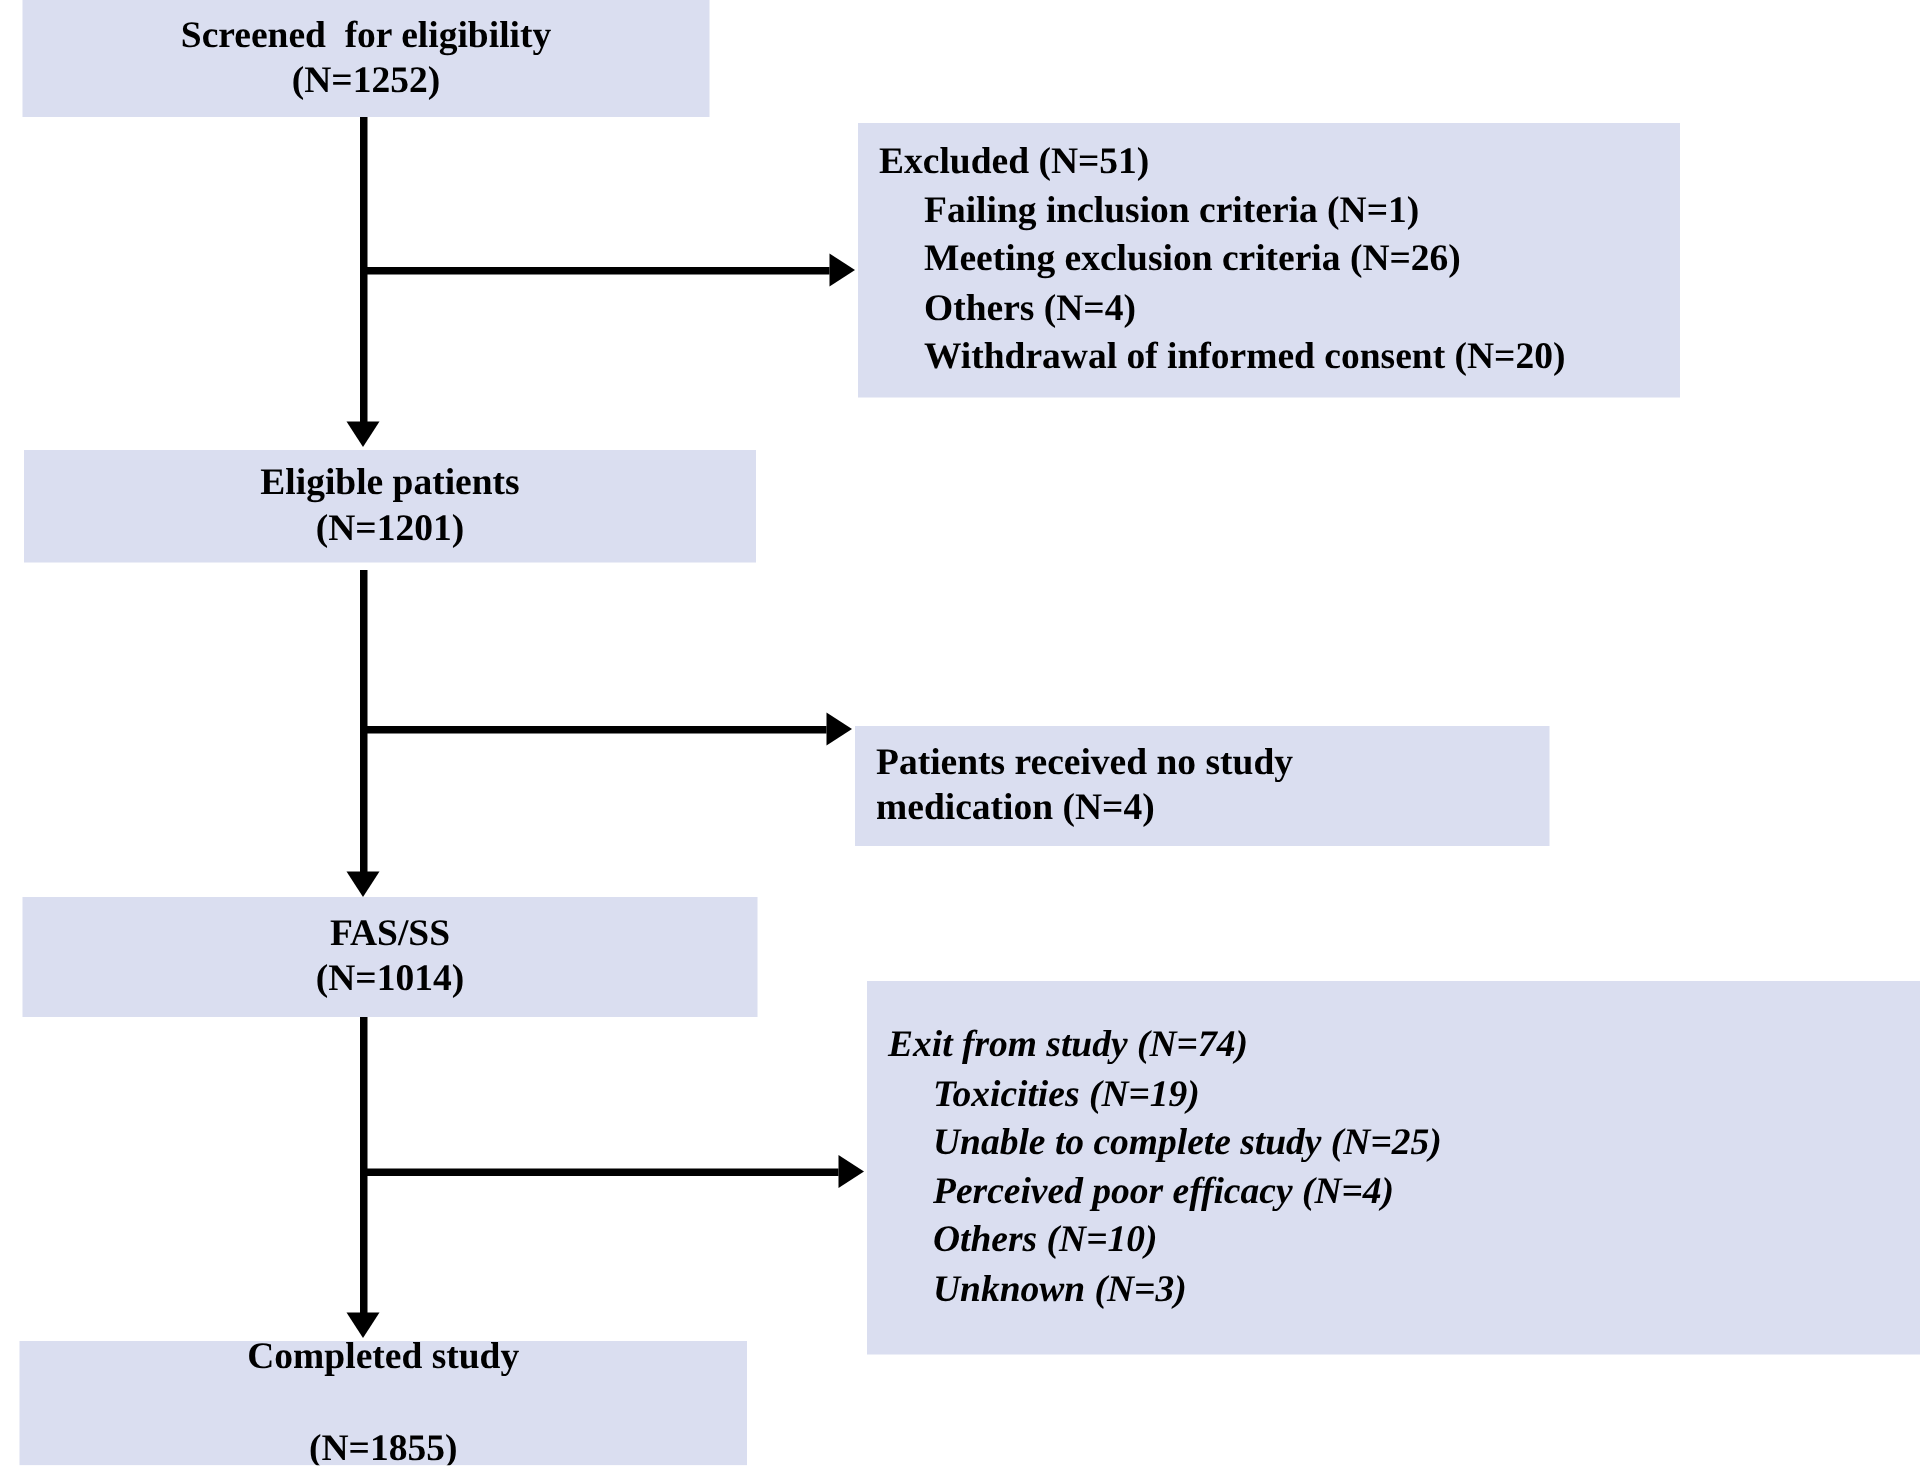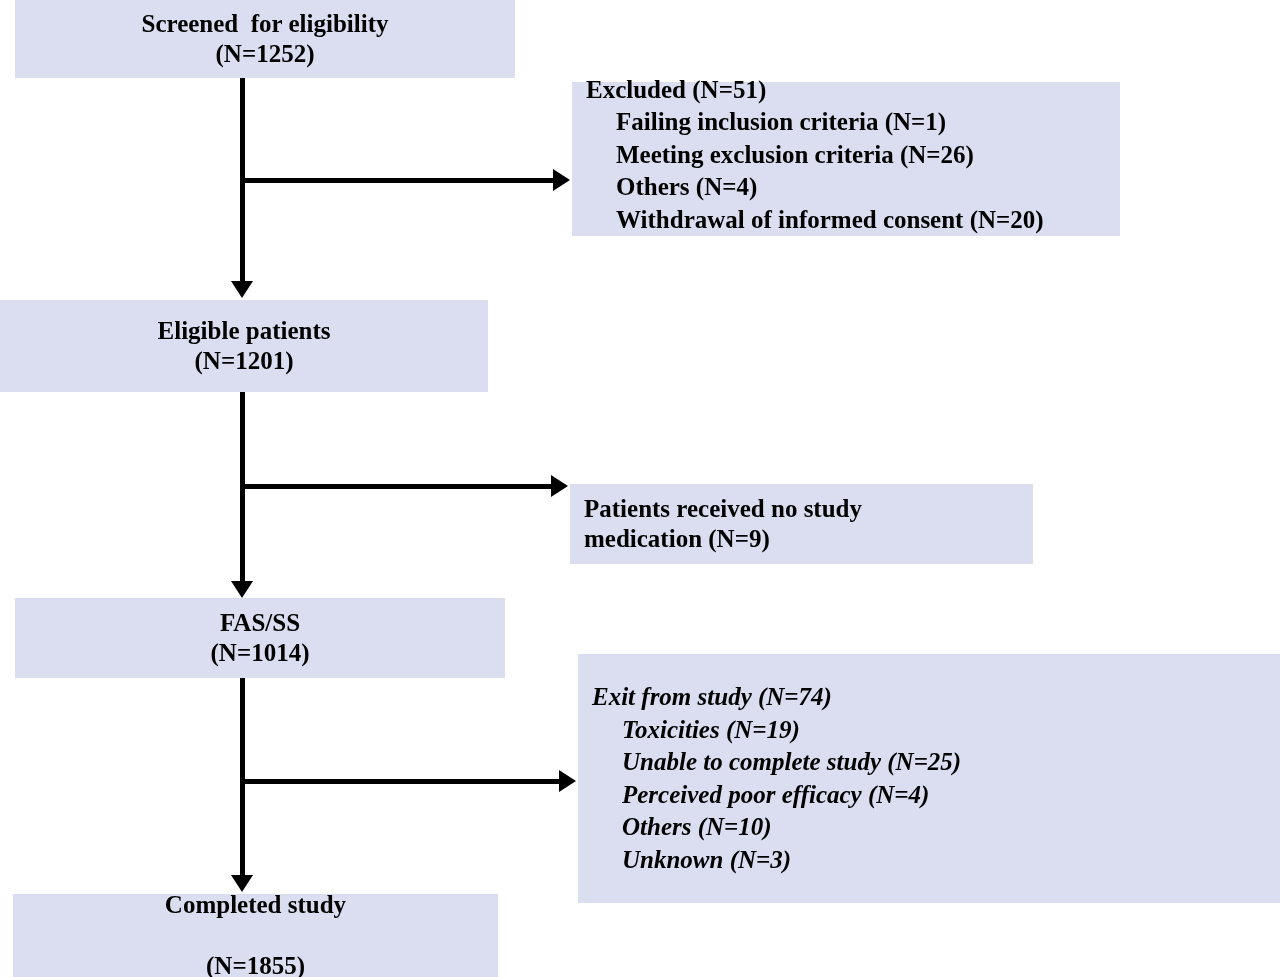--- a/index.html
+++ b/index.html
@@ -106,41 +106,41 @@
 
   <div class="h-line" style="left:240px; top:178px; width:313px;"></div>
   <div class="arrow-right" style="left:553px; top:169px;"></div>
 
   <div class="h-line" style="left:240px; top:484px; width:311px;"></div>
   <div class="arrow-right" style="left:551px; top:475px;"></div>
 
   <div class="h-line" style="left:240px; top:779px; width:319px;"></div>
   <div class="arrow-right" style="left:559px; top:770px;"></div>
 
-  <div class="node-box centered stem-node" style="left:15px; top:0px; width:500px; height:78px;">
+  <div class="node-box centered stem-node" style="left:15px; top:0px; width:458px; height:78px;">
     <span class="node-line">Screened  for eligibility</span>
     <span class="node-line">(N=1252)</span>
   </div>
 
-  <div class="node-box listed side-node compact" style="left:572px; top:82px; width:548px; height:154px;justify-content:flex-end;">
+  <div class="node-box listed side-node compact" style="left:572px; top:82px; width:548px; height:183px;">
     <span class="node-line">Excluded (N=51)</span>
     <span class="node-line indent">Failing inclusion criteria (N=1)</span>
     <span class="node-line indent">Meeting exclusion criteria (N=26)</span>
     <span class="node-line indent">Others (N=4)</span>
     <span class="node-line indent">Withdrawal of informed consent (N=20)</span>
   </div>
 
-  <div class="node-box centered stem-node" style="left:0px; top:300px; width:488px; height:92px;">
+  <div class="node-box centered stem-node" style="left:16px; top:300px; width:488px; height:75px;">
     <span class="node-line">Eligible patients</span>
     <span class="node-line">(N=1201)</span>
   </div>
 
   <div class="node-box listed side-node" style="left:570px; top:440px; width:463px; height:80px;margin-top:44px;">
     <span class="node-line">Patients received no study</span>
-    <span class="node-line">medication (N=9)</span>
+    <span class="node-line">medication (N=4)</span>
   </div>
 
   <div class="node-box centered stem-node" style="left:15px; top:598px; width:490px; height:80px;">
     <span class="node-line">FAS/SS</span>
     <span class="node-line">(N=1014)</span>
   </div>
 
   <div class="node-box listed side-node compact" style="left:578px; top:654px; width:744px; height:249px;font-style:italic;">
     <span class="node-line">Exit from study (N=74)</span>
     <span class="node-line indent">Toxicities (N=19)</span>

